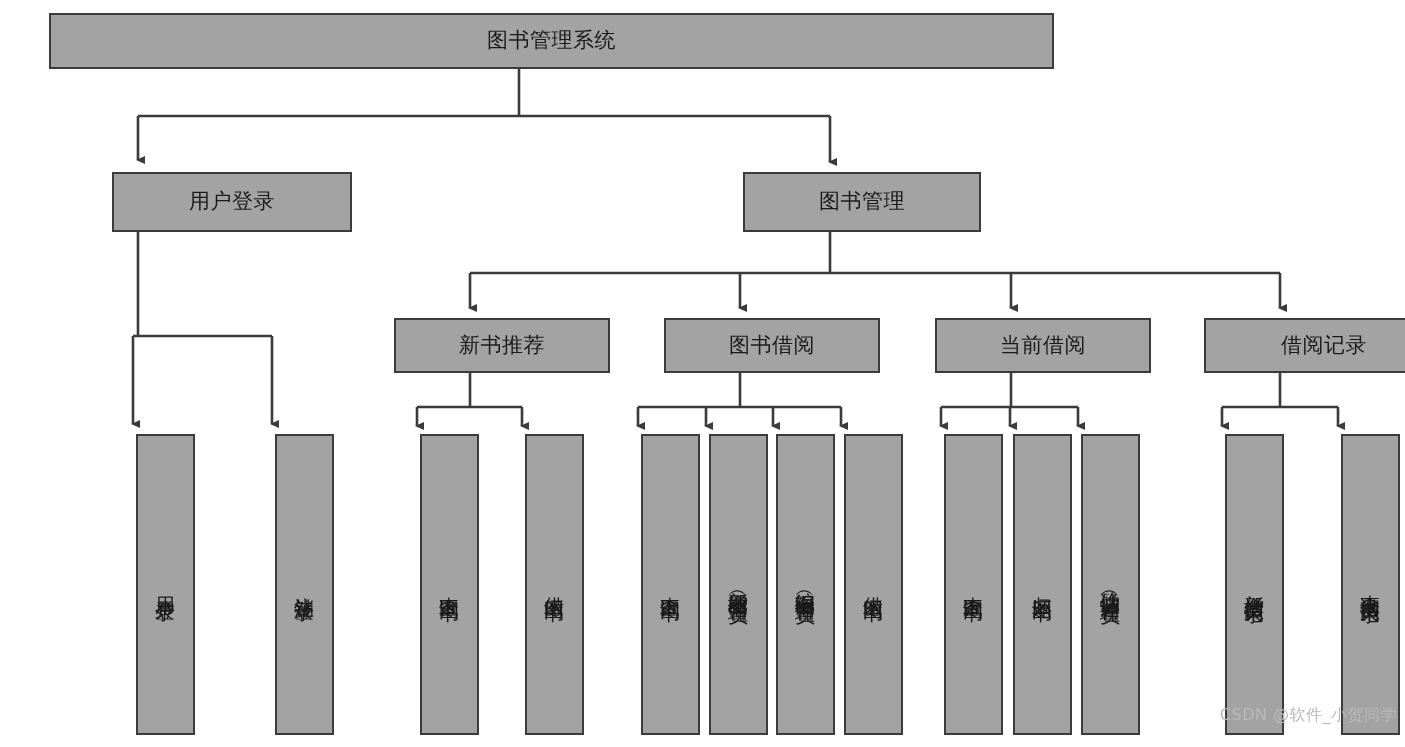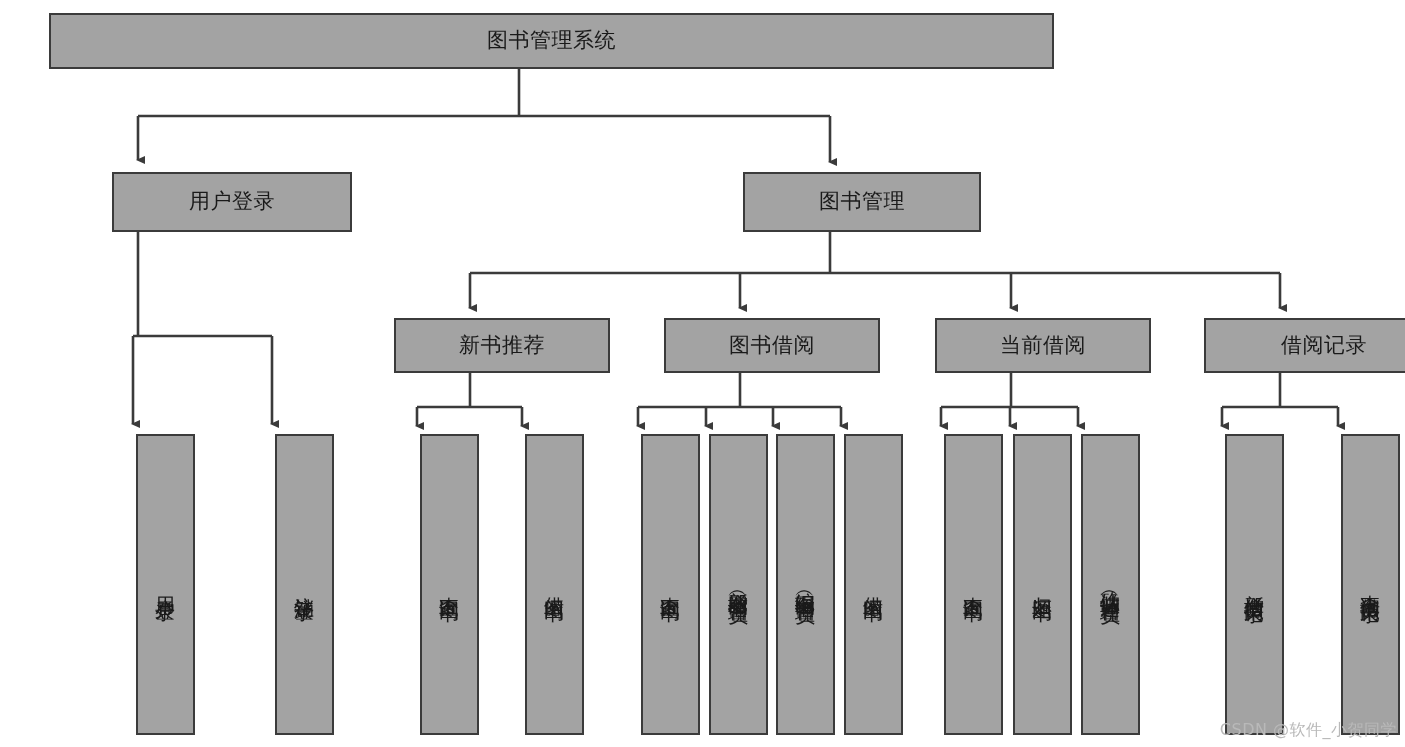--- a/index.html
+++ b/index.html
@@ -50,21 +50,21 @@
     writing-mode: vertical-rl;
     text-orientation: upright;
     -webkit-writing-mode: vertical-rl;
     letter-spacing: 2px;
     white-space: nowrap;
     display: block;
   }
   .watermark {
     position: absolute;
     right: 8px;
-    bottom: 6px;
+    bottom: 21px;
     font-size: 16px;
     color: #b9b9b9;
     white-space: nowrap;
     letter-spacing: 0.5px;
   }
 </style>
 </head>
 <body>
 
 <div id="canvas">

